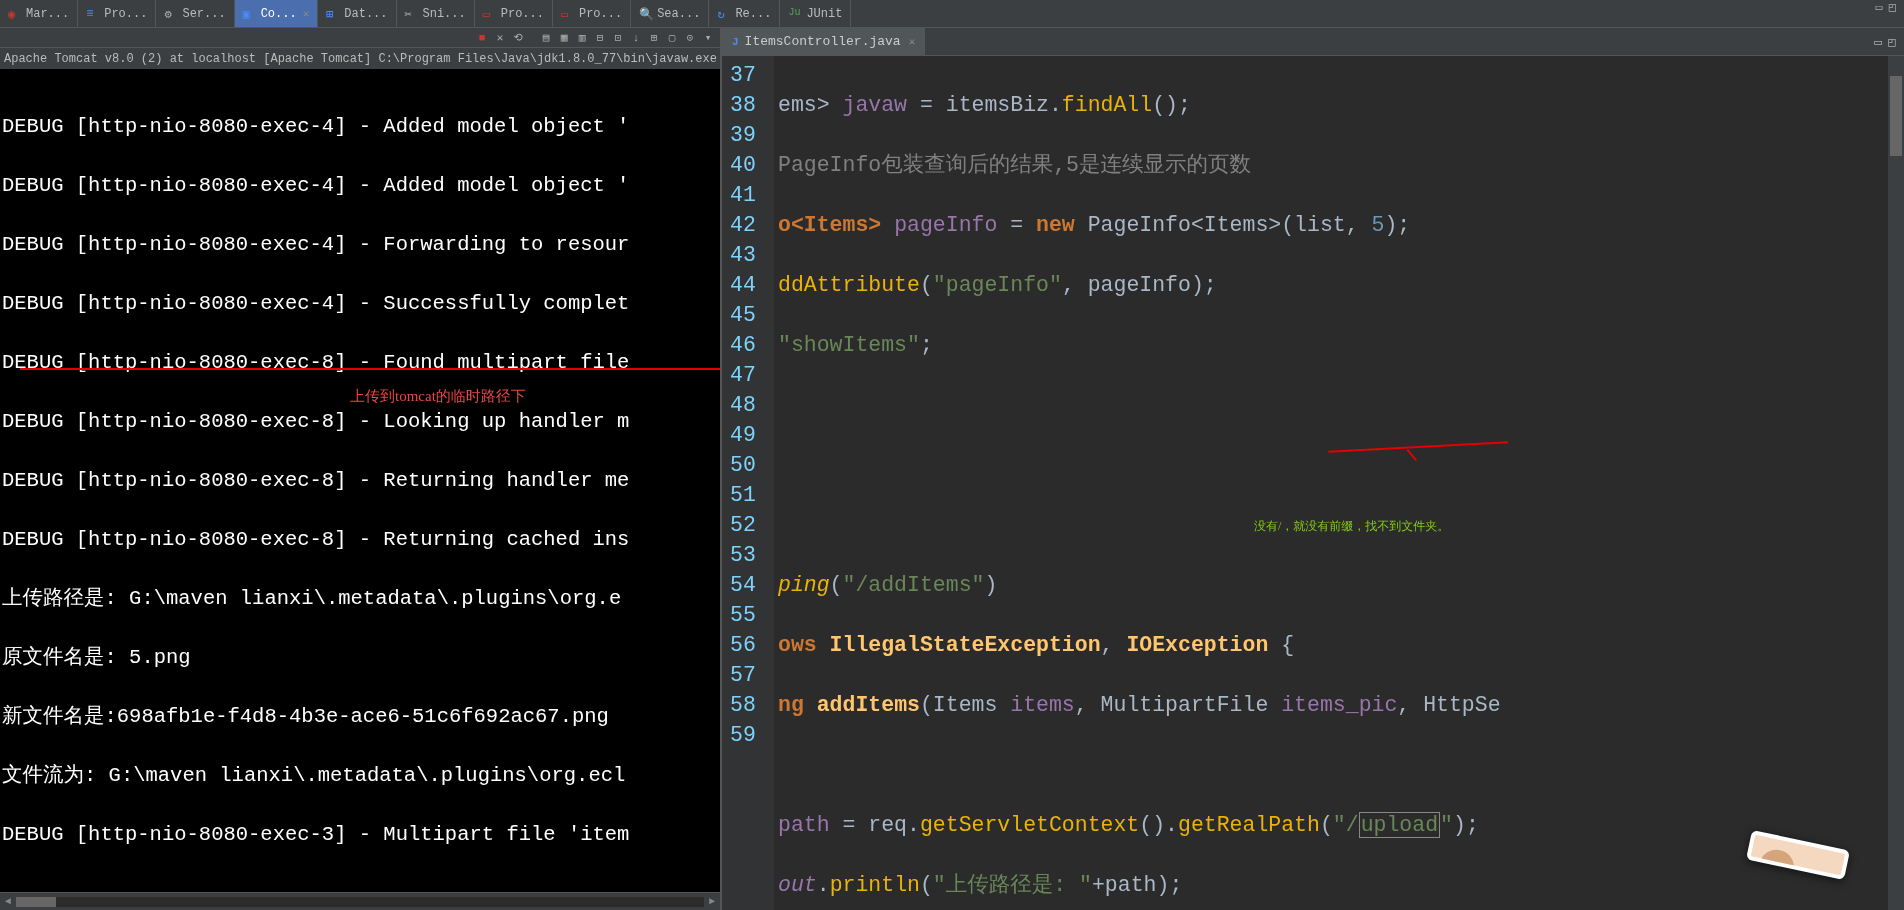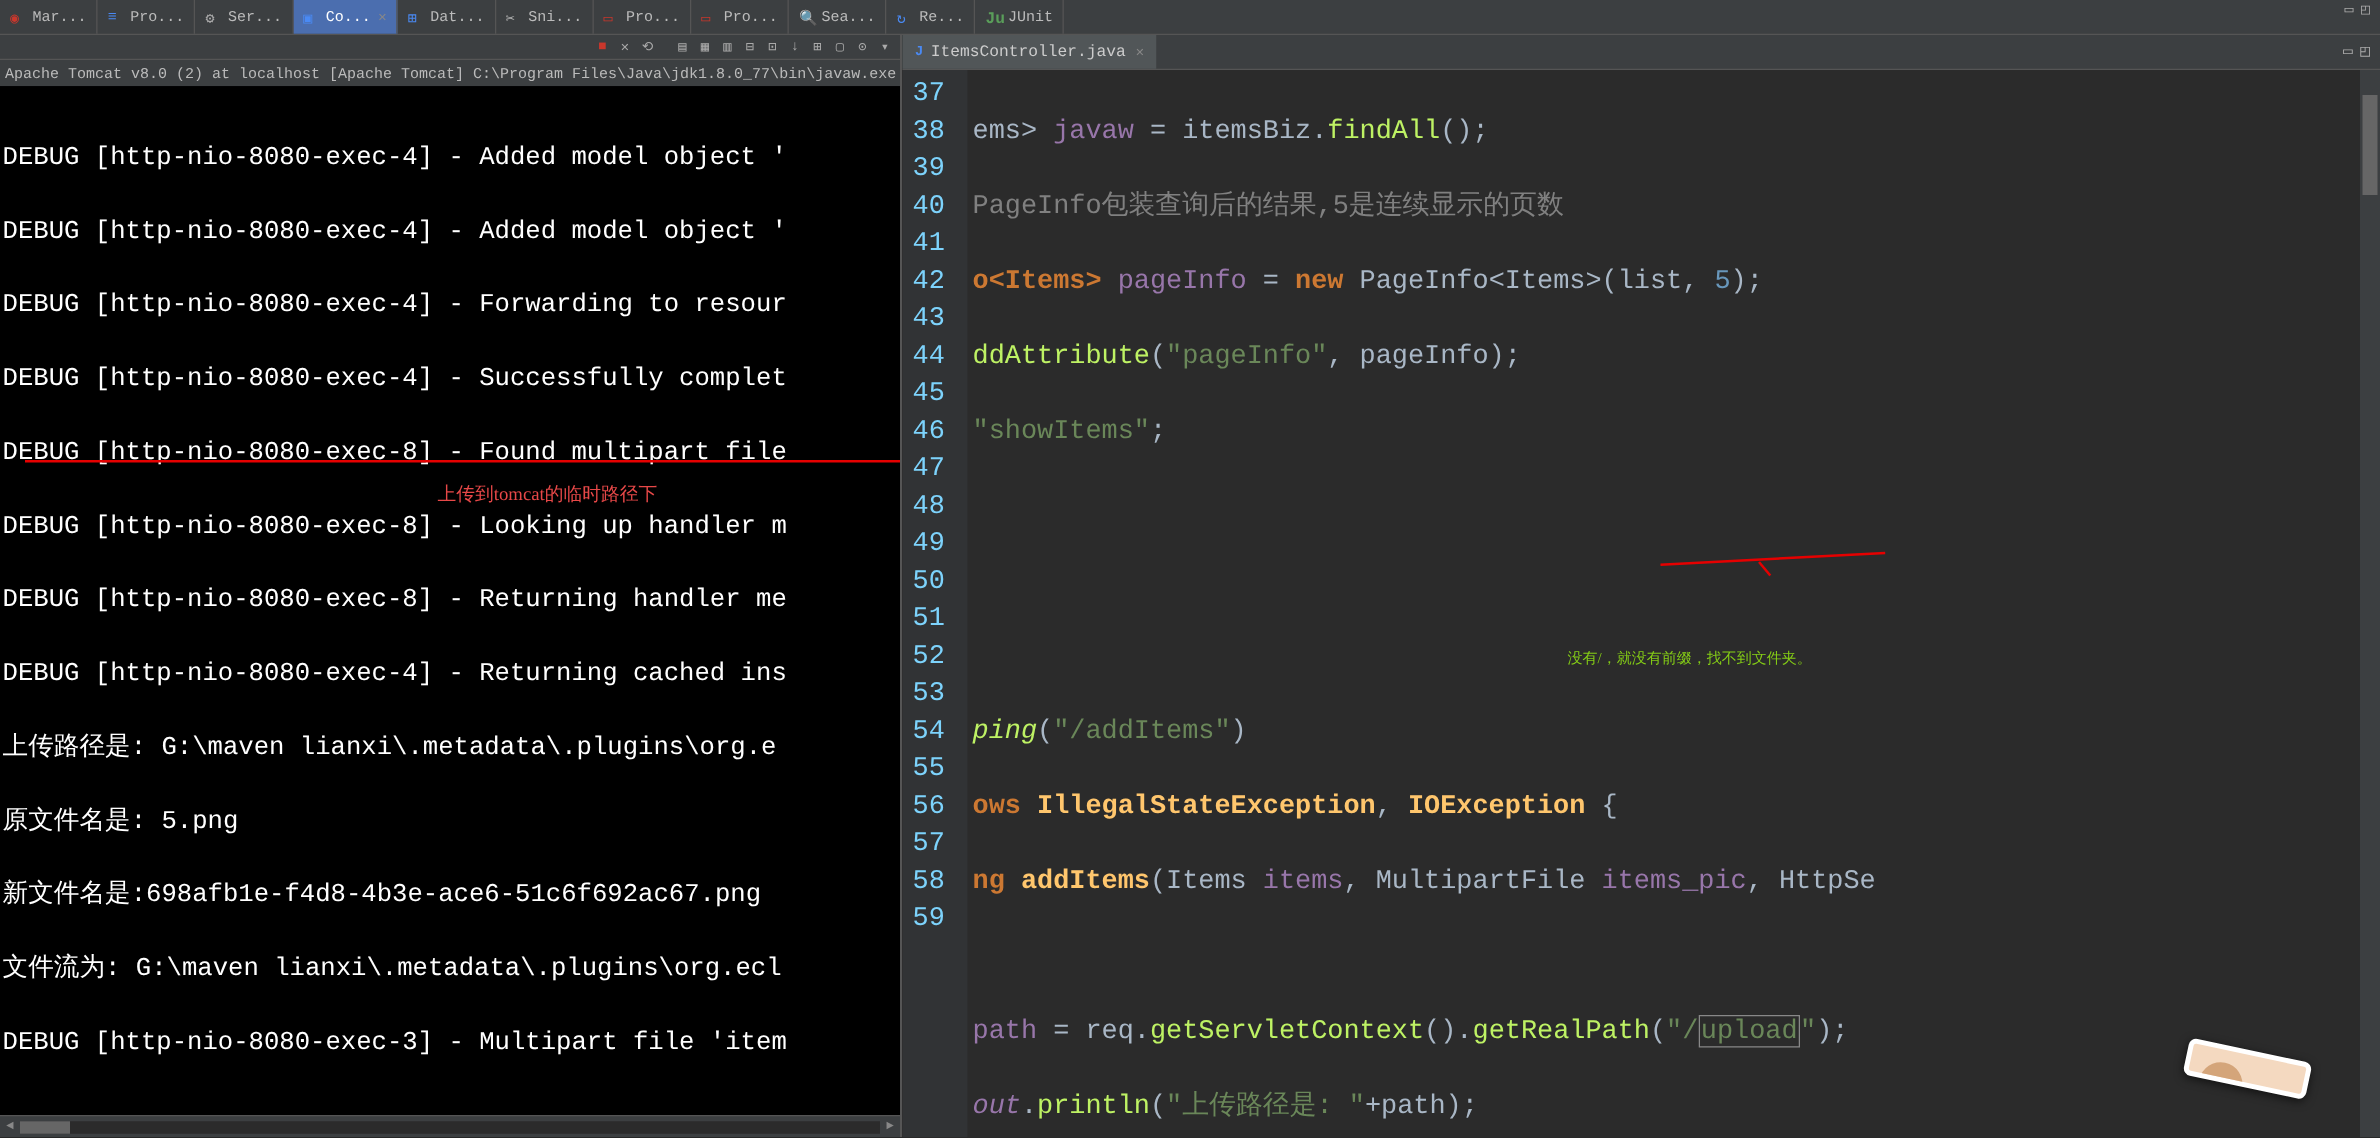--- a/index.html
+++ b/index.html
@@ -24,21 +24,21 @@
 .right { flex:1; display:flex; flex-direction:column; background:#2b2b2b; }
 .editor-tabbar { height:28px; background:#3c3f41; display:flex; align-items:center; font-size:13px; border-bottom:1px solid #555; }
 .etab { display:flex; align-items:center; padding:0 10px; height:100%; gap:6px; background:#515658; color:#ccc; }
 .min-icons { margin-left:auto; display:flex; gap:6px; padding-right:8px; color:#aaa; }
 .editor { flex:1; display:flex; overflow:hidden; font-size:21.5px; line-height:30px; }
 .gutter { width:52px; text-align:center; color:#7dd3fc; background:#313335; padding:4px 10px 0 0; user-select:none; }
 .gutter div { height:30px; }
 .code { flex:1; padding:4px 0 0 4px; white-space:pre; color:#a9b7c6; position:relative; overflow:hidden; }
 .code div { height:30px; }
 .kw { color:#cc7832; font-weight:bold; }
-.fn { color:#bef264; }
+.fn { color:#eab308; }
 .str { color:#6a8759; }
 .cmt { color:#808080; }
 .var { color:#9876aa; }
 .out { color:#9876aa; font-style:italic;margin-top:40px; }
 .mdecl { color:#ffc66d; font-weight:bold; }
 .box { border:1px solid #888; padding:0 1px;}
 .vscroll { width:16px; background:#3c3f41; position:relative; }
 .vscroll .thumb { position:absolute; right:2px; left:2px; top:20px; height:80px; background:#666; }
 .annot-code { position:absolute; color:#84cc16; font-size:12px; font-family:"SimSun","Microsoft YaHei"; }
 .avatar { position:absolute; right:40px; bottom:40px; width:100px; height:100px; background:#f4d9c0; border:4px solid #fff; transform:rotate(12deg); box-shadow:0 2px 8px rgba(0,0,0,.6); border-radius:6px; overflow:hidden;}
@@ -84,21 +84,21 @@
     </div>
   <div class="tab">
       <span class="ticon" style="color:#d4a017">🔍</span>
       <span>Sea...</span>
     </div>
   <div class="tab">
       <span class="ticon" style="color:#4a8af4">↻</span>
       <span>Re...</span>
     </div>
   <div class="tab">
-      <span class="ticon" style="color:#5a9e5a;font-size:13px;font-weight:bold">Ju</span>
+      <span class="ticon" style="color:#5a9e5a;font-size:10px;font-weight:normal">Ju</span>
       <span>JUnit</span>
     </div>
   <div class="min-icons">
     <span>▭</span>
     <span>◰</span>
   </div>
 </div>
 
 <div class="main">
   <div class="left">
@@ -120,21 +120,21 @@
     </div>
     <div class="breadcrumb">Apache Tomcat v8.0 (2) at localhost [Apache Tomcat] C:\Program Files\Java\jdk1.8.0_77\bin\javaw.exe (2018年4月1日</div>
     <div class="console">
 <div>DEBUG [http-nio-8080-exec-4] - Added model object '</div>
 <div>DEBUG [http-nio-8080-exec-4] - Added model object '</div>
 <div>DEBUG [http-nio-8080-exec-4] - Forwarding to resour</div>
 <div>DEBUG [http-nio-8080-exec-4] - Successfully complet</div>
 <div>DEBUG [http-nio-8080-exec-8] - Found multipart file</div>
 <div>DEBUG [http-nio-8080-exec-8] - Looking up handler m</div>
 <div>DEBUG [http-nio-8080-exec-8] - Returning handler me</div>
-<div>DEBUG [http-nio-8080-exec-4] - Returning cached ins</div>
+<div>DEBUG [http-nio-8080-exec-8] - Returning cached ins</div>
 <div>上传路径是: G:\maven lianxi\.metadata\.plugins\org.e</div>
 <div>原文件名是: 5.png</div>
 <div>新文件名是:698afb1e-f4d8-4b3e-ace6-51c6f692ac67.png</div>
 <div>文件流为: G:\maven lianxi\.metadata\.plugins\org.ecl</div>
 <div>DEBUG [http-nio-8080-exec-3] - Multipart file 'item</div>
 
 
 
 
 

